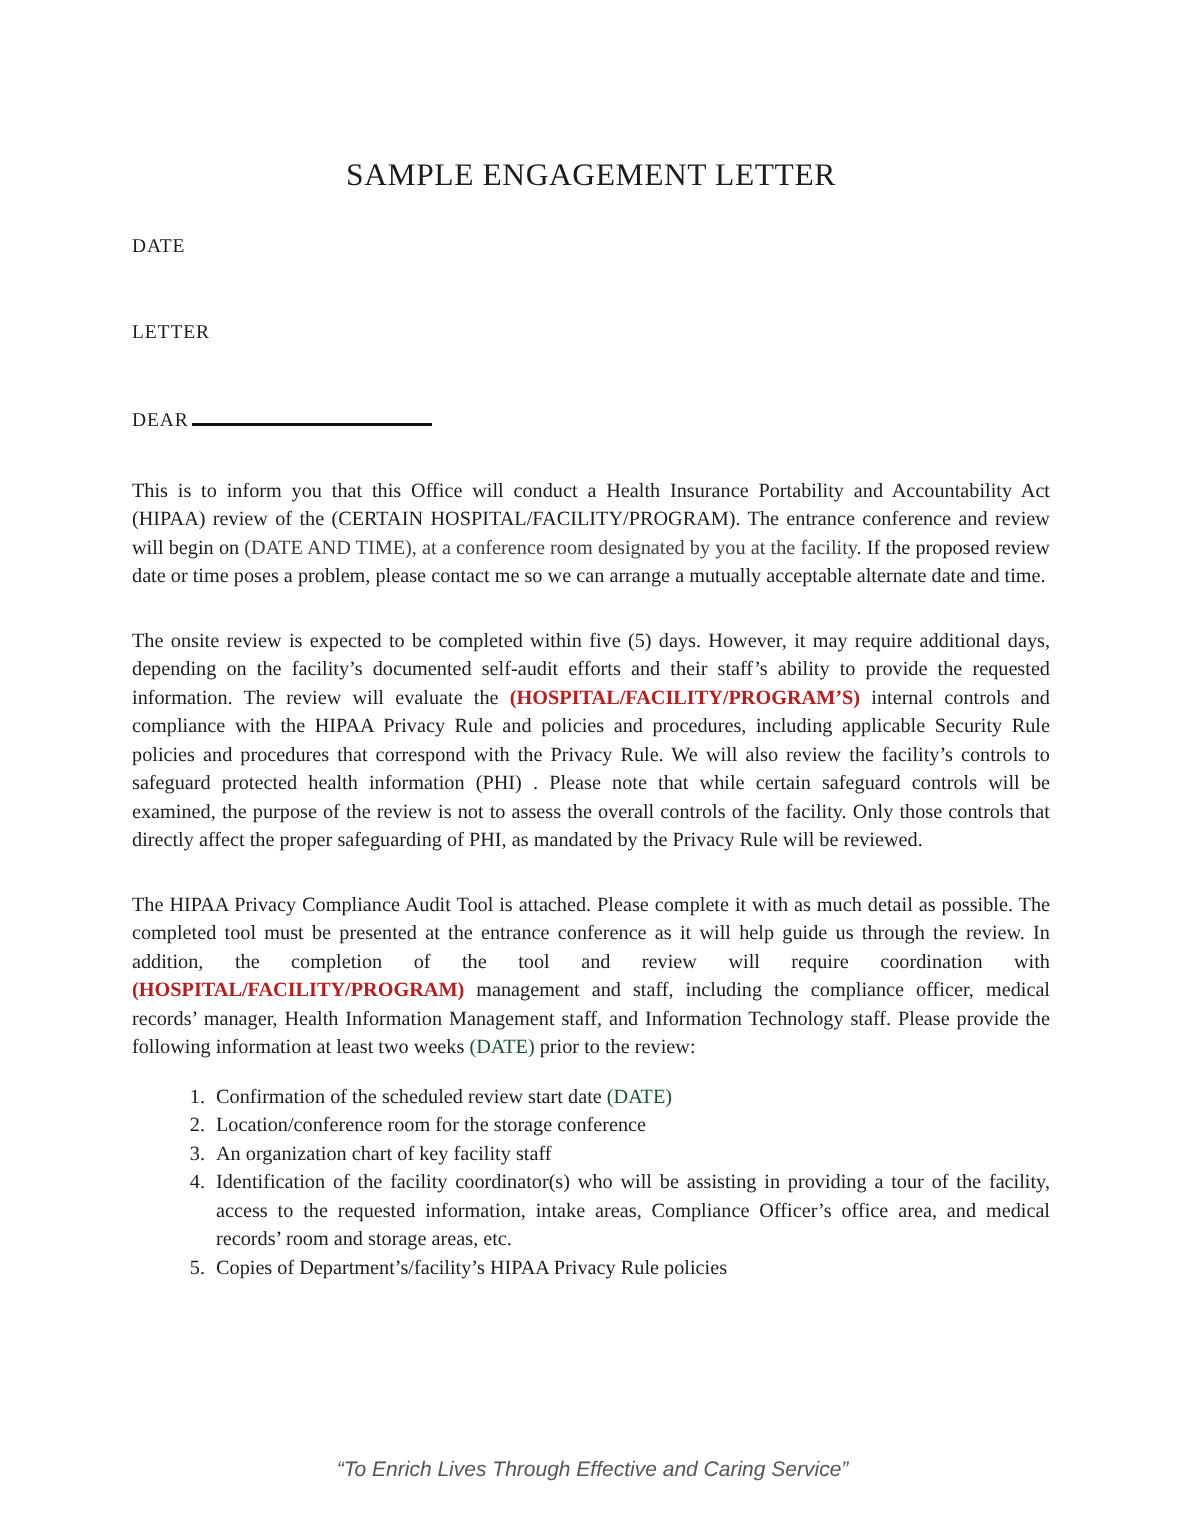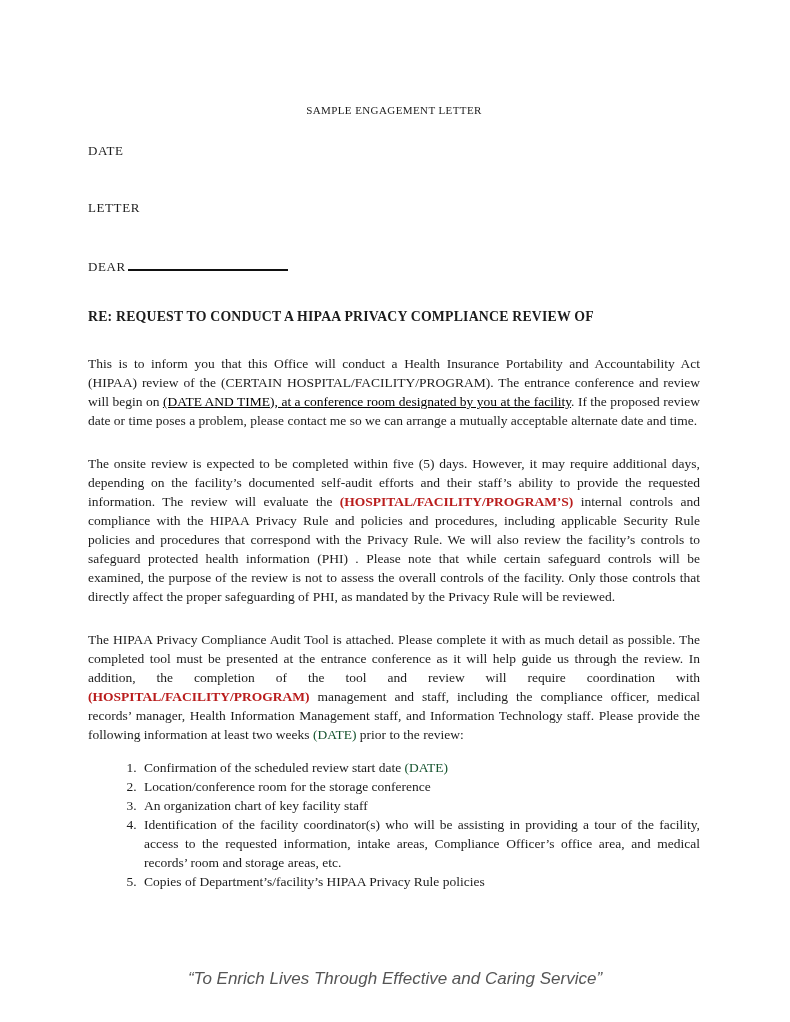--- a/index.html
+++ b/index.html
@@ -12,21 +12,21 @@
     color: #1c1c1c;
     overflow: hidden;
     margin: 0 auto;
   }
   .content {
     padding: 0 90px 0 88px;
   }
   .doc-title {
     padding-top: 104px;
     text-align: center;
-    font-size: 11px;
+    font-size: 21px;
     letter-spacing: 0.4px;
     font-weight: normal;
   }
   .label {
     font-size: 13px;
     letter-spacing: 0.6px;
   }
   .label-date    { margin-top: 27px; }
   .label-address { margin-top: 41px; }
   .label-dear    { margin-top: 40px; }
@@ -43,21 +43,21 @@
     font-weight: bold;
     letter-spacing: 0.2px;
   }
   p.body-par {
     margin: 24px 0 0 0;
     font-size: 13.5px;
     line-height: 19px;
     text-align: justify;
   }
   p.body-par.first { margin-top: 29px; }
-  .seg-indigo   { color: #000000; text-decoration: underline; }
+  .seg-indigo   { color: #404040; }
   .seg-boldblue { color: #b91c1c; font-weight: bold; }
   .seg-steel    { color: #14532d; }
   ol.req-list {
     margin: 14px 0 0 0;
     padding-left: 52px;
     font-size: 13.5px;
     line-height: 19px;
   }
   ol.req-list li {
     text-align: justify;
@@ -68,37 +68,36 @@
     position: absolute;
     left: 0;
     right: 0;
     top: 970px;
     text-align: center;
     font-family: "Liberation Sans", sans-serif;
     font-style: italic;
     line-height: 18px;
   }
   .footer-green { color: #3aa648; font-size: 13.5px; }
-  .footer-gray  { color: #555555; font-size: 17px; }
+  .footer-gray  { color: #555555; font-size: 14px; }
 </style>
 </head>
 <body>
 
 <div class="page">
   <div class="content">
 
     <div class="doc-title">SAMPLE ENGAGEMENT LETTER</div>
 
     <div class="label label-date">DATE</div>
 
     <div class="label label-address">LETTER</div>
 
     <div class="label label-dear"><span>DEAR</span><span class="fill-line"></span></div>
 
-    <div class="re-heading">RE: REQUEST TO CONDUCT A HIPAA PRIVACY COMPLIANCE REVIEW OF</div>
 
     <p class="body-par first"><span>This is to inform you that this Office will conduct a Health Insurance Portability and Accountability Act (HIPAA) review of the (CERTAIN HOSPITAL/FACILITY/PROGRAM). The entrance conference and review will begin on </span><span class="seg-indigo">(DATE AND TIME), at a conference room designated by you at the facility</span><span>. If the proposed review date or time poses a problem, please contact me so we can arrange a mutually acceptable alternate date and time.</span></p>
 
     <p class="body-par"><span>The onsite review is expected to be completed within five (5) days. However, it may require additional days, depending on the facility’s documented self-audit efforts and their staff’s ability to provide the requested information. The review will evaluate the </span><span class="seg-boldblue">(HOSPITAL/FACILITY/PROGRAM’S)</span><span> internal controls and compliance with the HIPAA Privacy Rule and policies and procedures, including applicable Security Rule policies and procedures that correspond with the Privacy Rule. We will also review the facility’s controls to safeguard protected health information (PHI) . Please note that while certain safeguard controls will be examined, the purpose of the review is not to assess the overall controls of the facility. Only those controls that directly affect the proper safeguarding of PHI, as mandated by the Privacy Rule will be reviewed.</span></p>
 
     <p class="body-par"><span>The HIPAA Privacy Compliance Audit Tool is attached. Please complete it with as much detail as possible. The completed tool must be presented at the entrance conference as it will help guide us through the review. In addition, the completion of the tool and review will require coordination with </span><span class="seg-boldblue">(HOSPITAL/FACILITY/PROGRAM)</span><span> management and staff, including the compliance officer, medical records’ manager, Health Information Management staff, and Information Technology staff. Please provide the following information at least two weeks </span><span class="seg-steel">(DATE)</span><span> prior to the review:</span></p>
 
     <ol class="req-list">
       <li><span>Confirmation of the scheduled review start date </span><span class="seg-steel">(DATE)</span></li>
       <li><span>Location/conference room for the storage conference</span></li>

